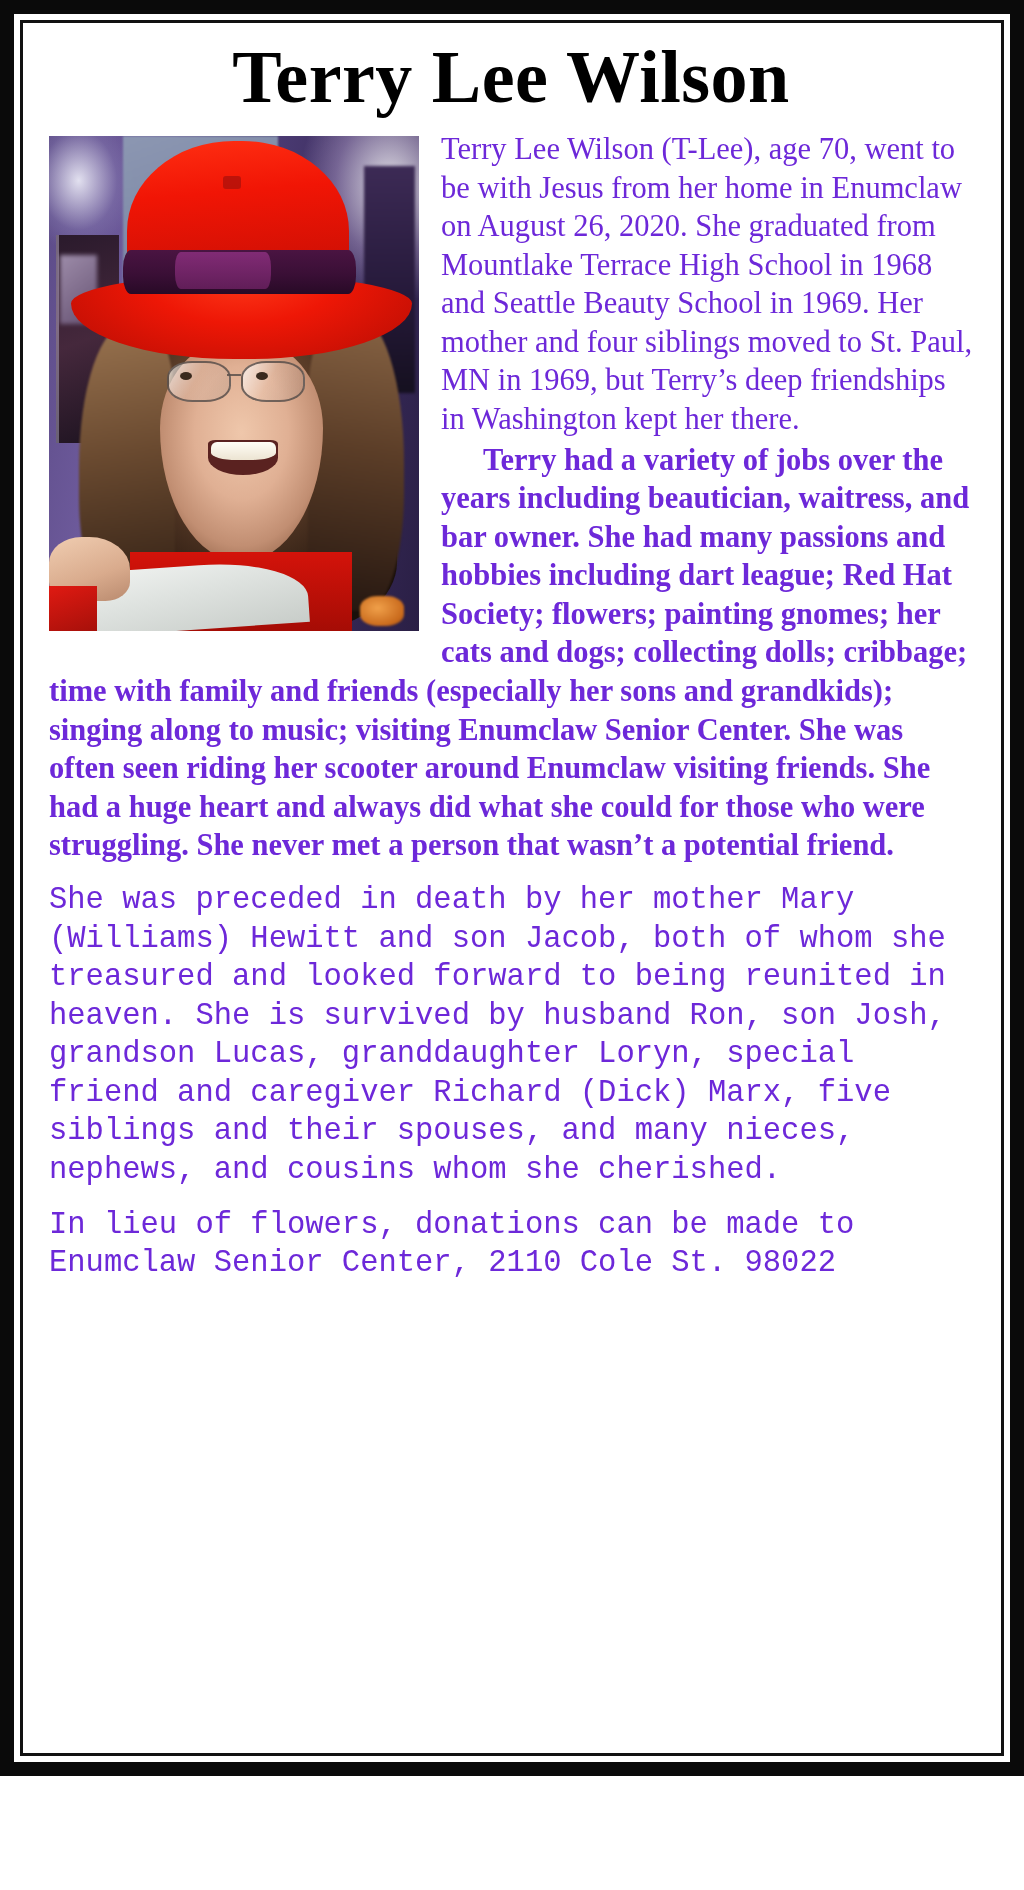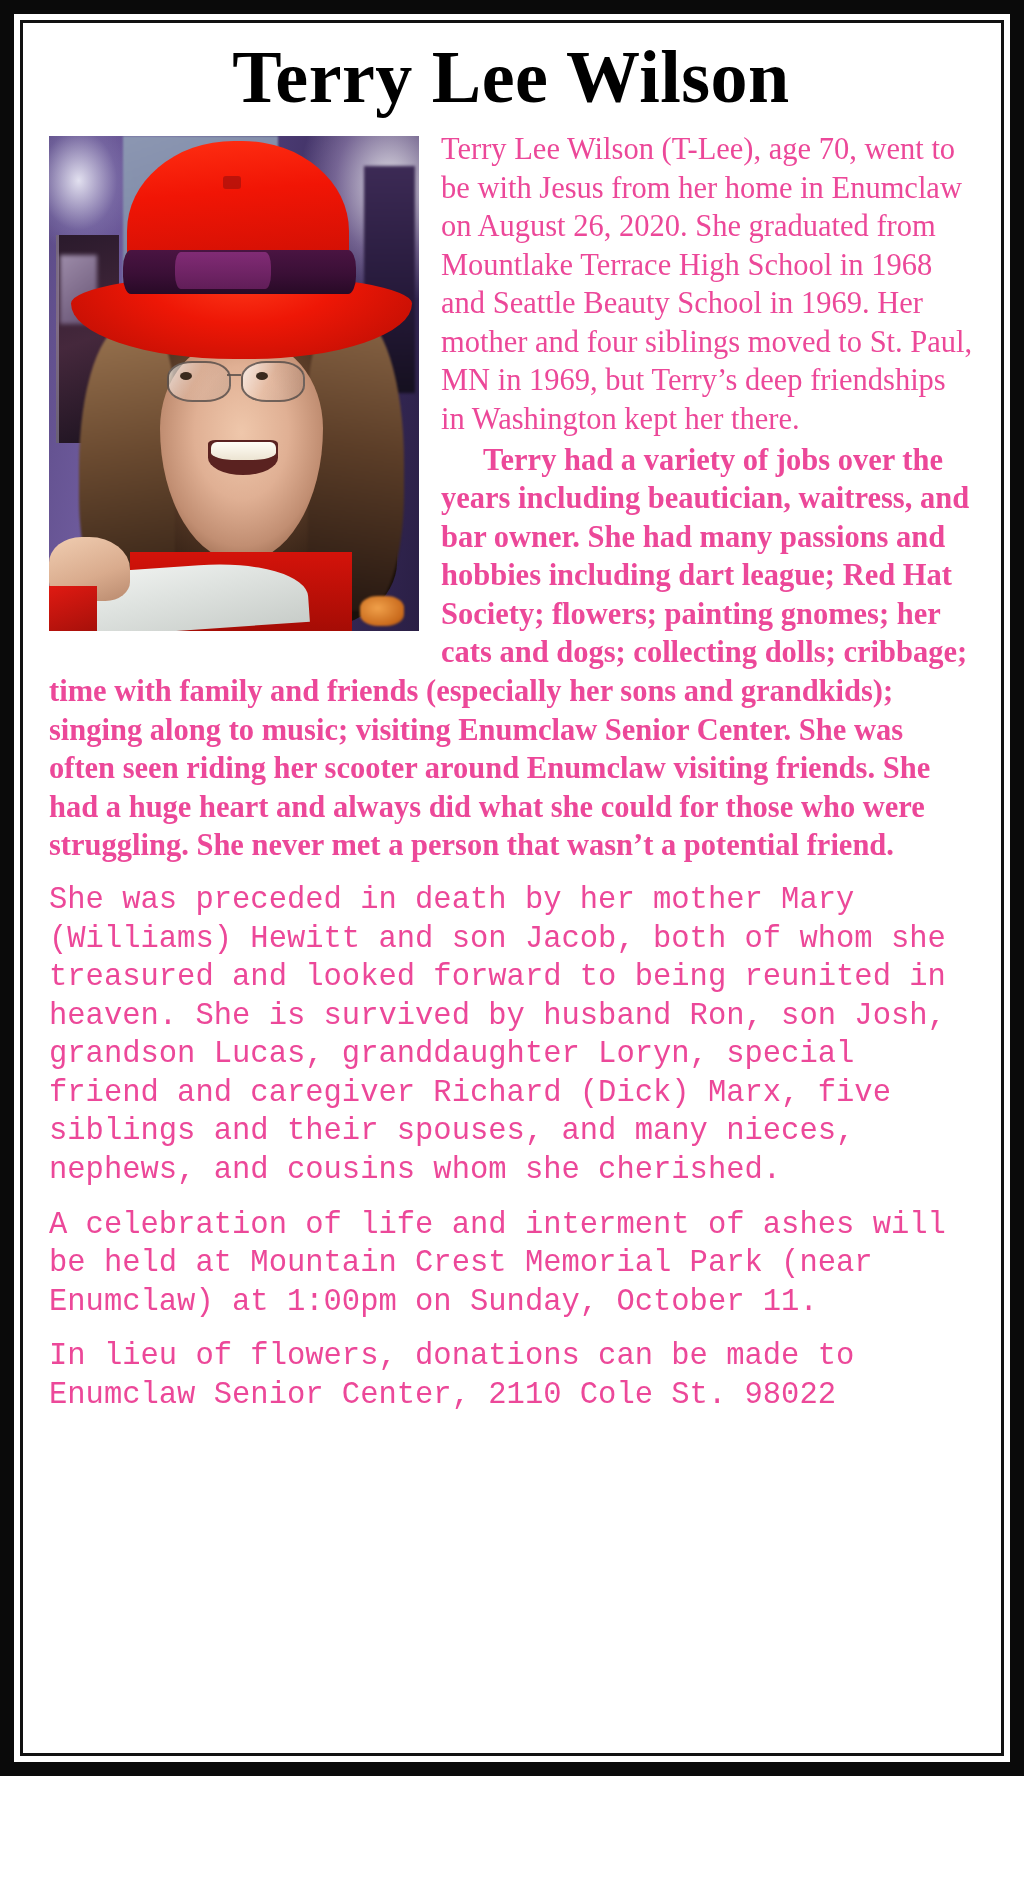--- a/index.html
+++ b/index.html
@@ -228,21 +228,21 @@
     position: absolute; right: 4%; bottom: 1%; width: 12%; height: 6%;
     background: radial-gradient(ellipse at 40% 40%, #f0a04a 0%, #c96a1c 70%, #8c4510 100%);
     border-radius: 40%;
     filter: blur(1px);
   }
 
   
   .body-text {
     font-size: 30.5px;
     line-height: 1.265;
-    color: #ec4899;
+    color: #6d28d9;
     text-align: left;
     hyphens: none;
   }
   .body-text p {
     margin: 0 0 2px 0;
   }
   .p-indent {
     text-indent: 42px;
     font-weight: bold;
   }
@@ -298,20 +298,19 @@
         <div class="ph-orange"></div>
       </div>
 
       <div class="body-text clearfix">
         <p>Terry Lee Wilson (T-Lee), age 70, went to be with Jesus from her home in Enumclaw on August 26, 2020. She graduated from Mountlake Terrace High School in 1968 and Seattle Beauty School in 1969. Her mother and four siblings moved to St. Paul, MN in 1969, but Terry’s deep friendships in Washington kept her there.</p>
 
         <p class="p-indent">Terry had a variety of jobs over the years including beautician, waitress, and bar owner. She had many passions and hobbies including dart league; Red Hat Society; flowers; painting gnomes; her cats and dogs; collecting dolls; cribbage; time with family and friends (especially her sons and grandkids); singing along to music; visiting Enumclaw Senior Center. She was often seen riding her scooter around Enumclaw visiting friends. She had a huge heart and always did what she could for those who were struggling. She never met a person that wasn’t a potential friend.</p>
 
         <p class="p-gap">She was preceded in death by her mother Mary (Williams) Hewitt and son Jacob, both of whom she treasured and looked forward to being reunited in heaven. She is survived by husband Ron, son Josh, grandson Lucas, granddaughter Loryn, special friend and caregiver Richard (Dick) Marx, five siblings and their spouses, and many nieces, nephews, and cousins whom she cherished.</p>
 
-        <p class="p-gap">A celebration of life and interment of ashes will be held at Mountain Crest Memorial Park (near Enumclaw) at 1:00pm on Sunday, October 11.</p>
 
         <p class="p-gap">In lieu of flowers, donations can be made to Enumclaw Senior Center, 2110 Cole St. 98022</p>
       </div>
 
     </div>
   </div>
 </div>
 
 </body></html>

